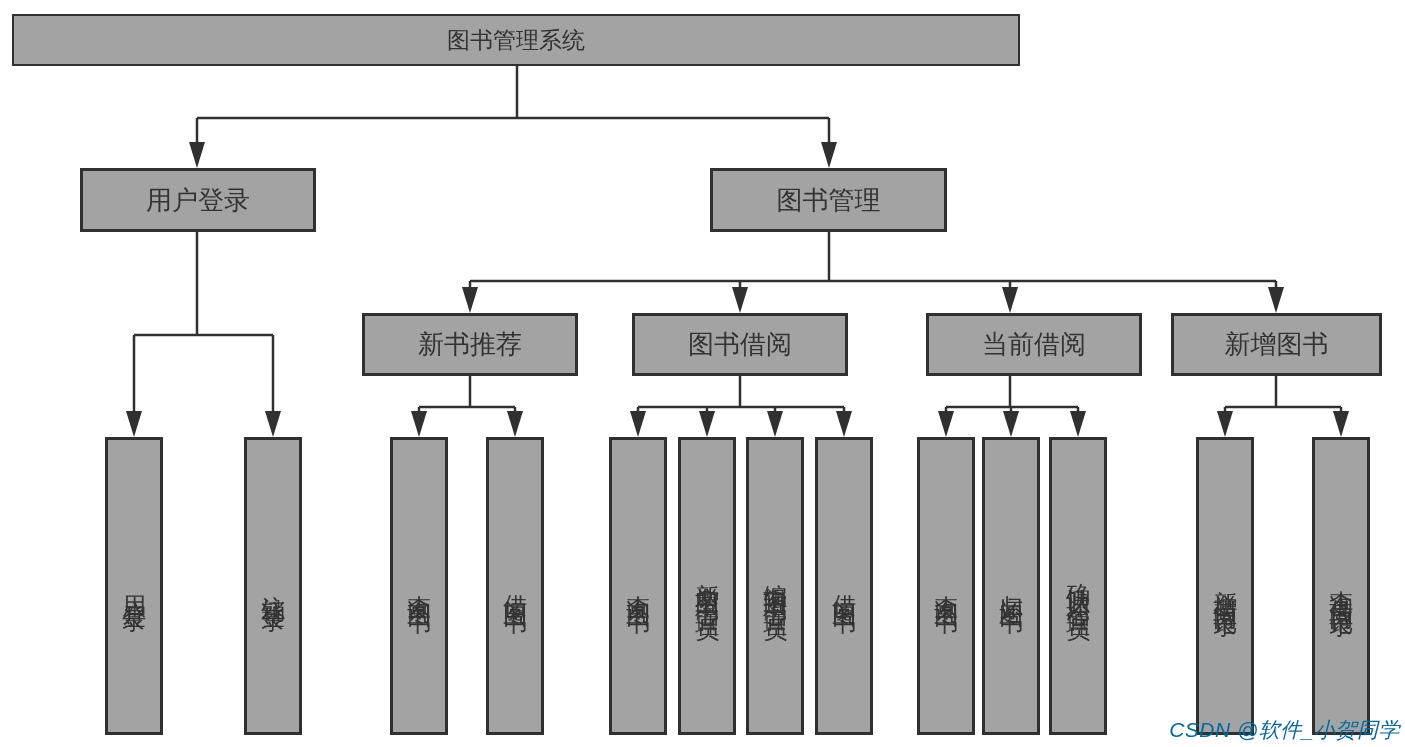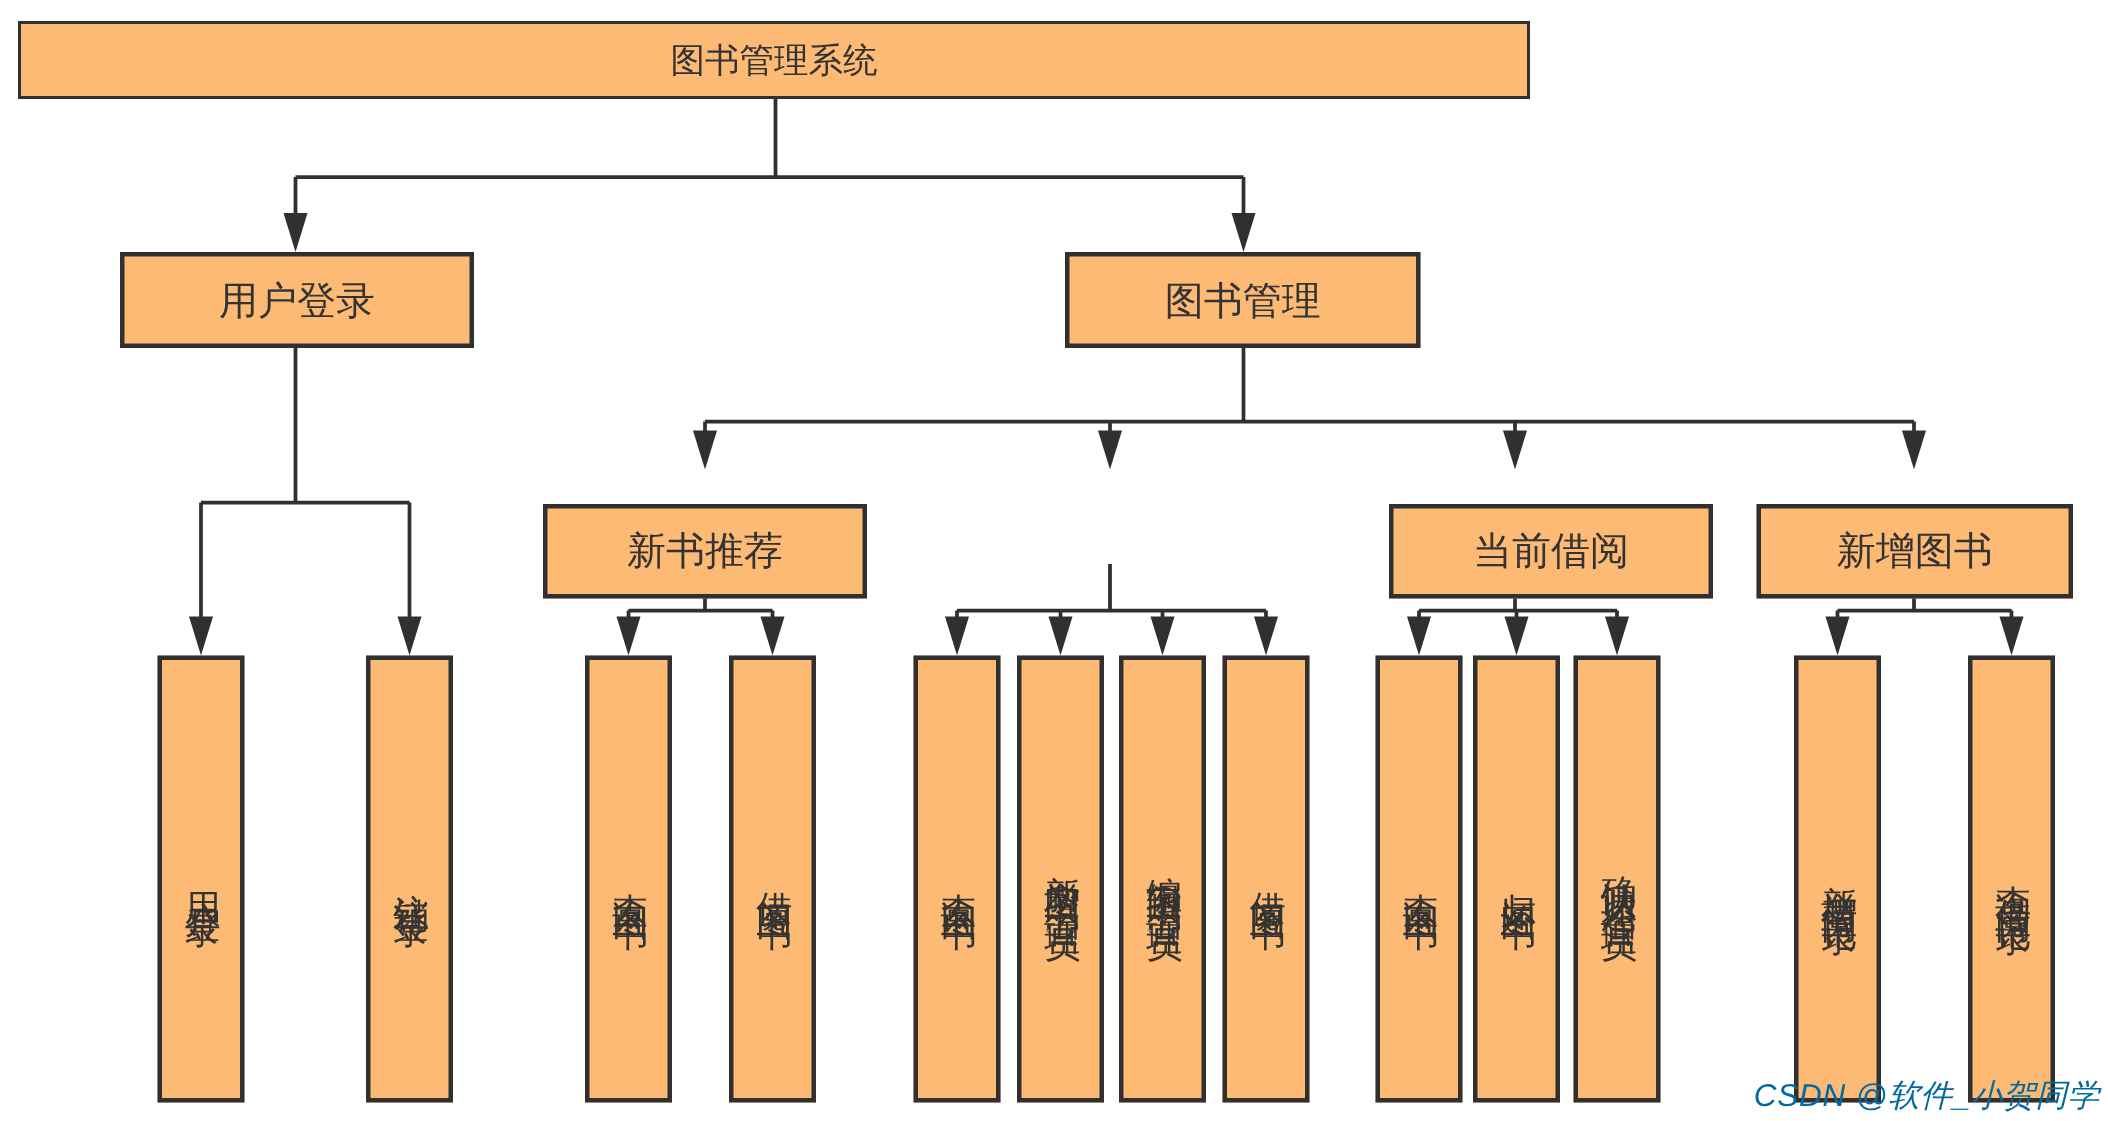--- a/index.html
+++ b/index.html
@@ -4,27 +4,27 @@
 <style>
   html, body { margin:0; padding:0; background:#ffffff; }
   .canvas {
     position:relative; width:1405px; height:747px; background:#ffffff;
     overflow:hidden;
     font-family:"Liberation Sans","DejaVu Sans",sans-serif;
     color:#333333;
   }
   svg.connectors { position:absolute; left:0; top:0; z-index:0; }
   .node {
-    position:absolute; box-sizing:border-box; background:#fdba74;
+    position:absolute; box-sizing:border-box; background:#a3a3a3;
     border:3px solid #303030; display:flex; align-items:center; justify-content:center;
     z-index:1; text-align:center;
   }
   .node--root { left:12px; top:14px; width:1008px; height:52px; border-width:2px; font-size:23px; }
   .node--l2  { top:168px; width:236px; height:64px; font-size:26px; }
-  .node--l3  { top:313px; width:216px; height:63px; font-size:26px;margin-top:23px; }
+  .node--l3  { top:313px; width:216px; height:63px; font-size:26px; }
   .node--leaf{ top:437px; width:58px; height:298px; font-size:24px; }
   .node--leaf .v {
     writing-mode:vertical-rl; text-orientation:mixed;
     letter-spacing:5px; line-height:1.1; white-space:nowrap;
   }
   .watermark {
     position:absolute; right:5px; bottom:3px; z-index:3;
     font-size:21px; color:#0369a1; letter-spacing:0.5px;font-style:italic;
   }
 </style>
@@ -78,20 +78,23 @@
   <div class="node node--l2" style="left:80px;">
     <span>用户登录</span>
   </div>
   <div class="node node--l2" style="left:710px;width:237px;">
     <span>图书管理</span>
   </div>
 
   <div class="node node--l3" style="left:362px;">
     <span>新书推荐</span>
   </div>
+  <div class="node node--l3" style="left:632px;">
+    <span>图书借阅</span>
+  </div>
   <div class="node node--l3" style="left:926px;">
     <span>当前借阅</span>
   </div>
   <div class="node node--l3" style="left:1171px;width:211px;">
     <span>新增图书</span>
   </div>
 
   <div class="node node--leaf" style="left:105px;">
     <span class="v">用户登录</span>
   </div>

